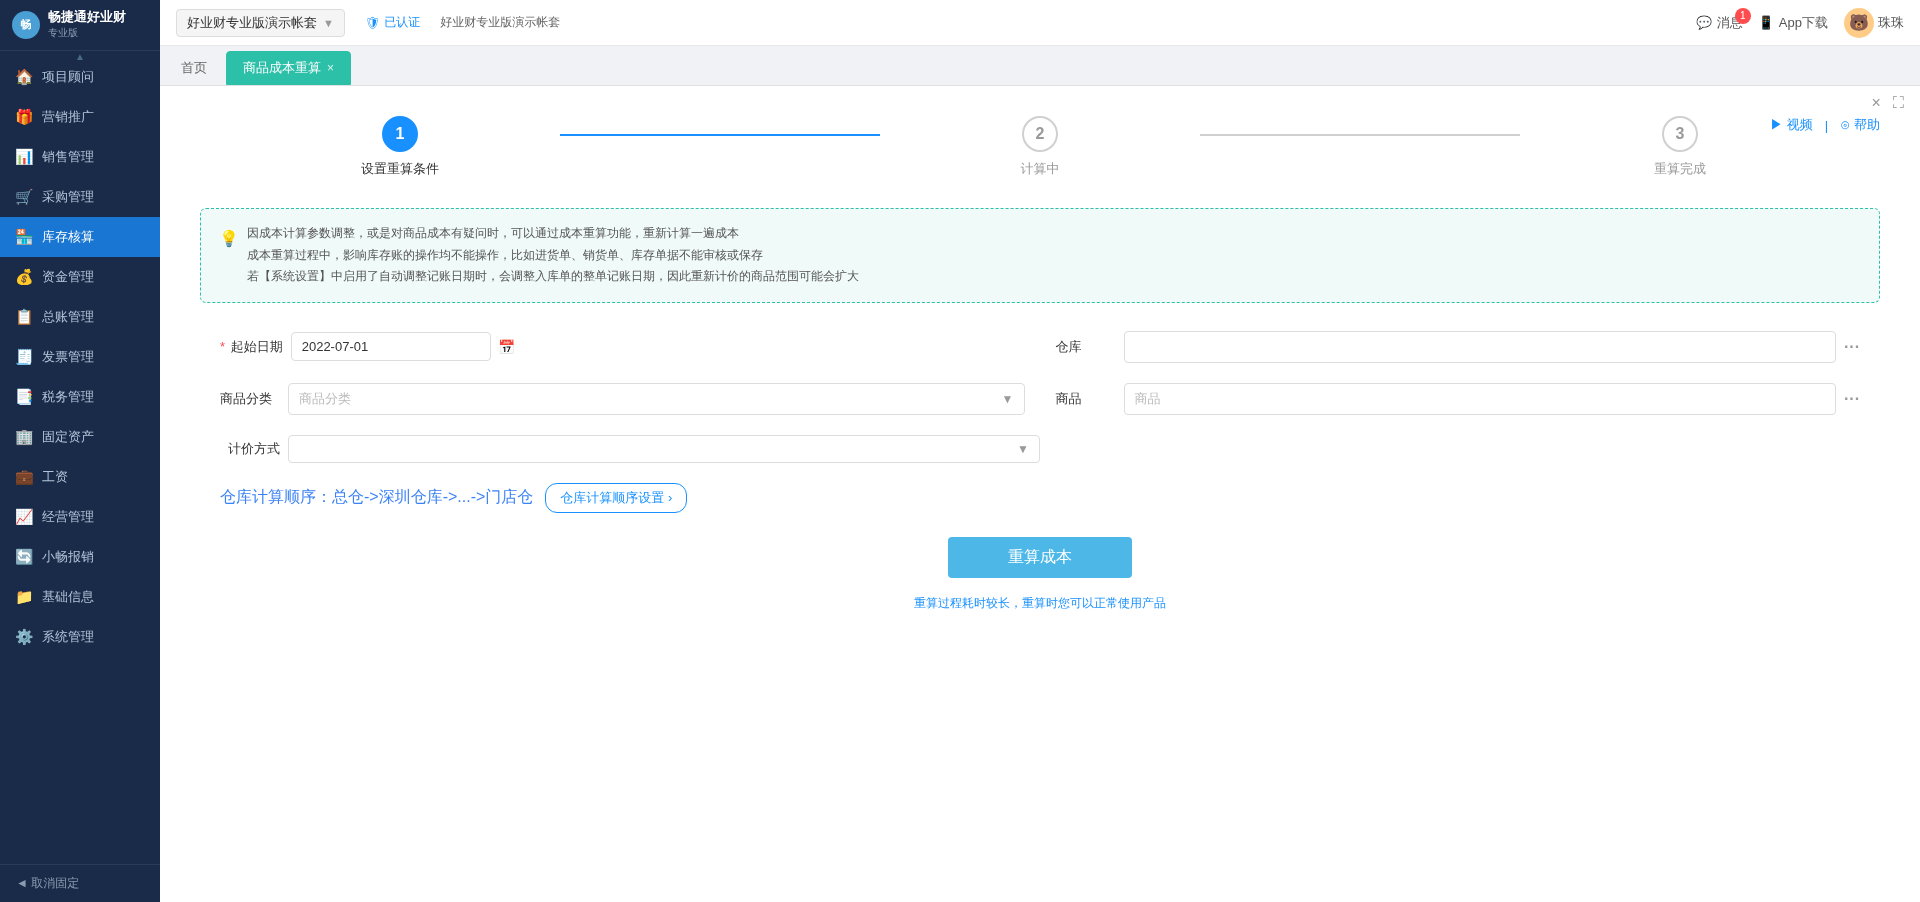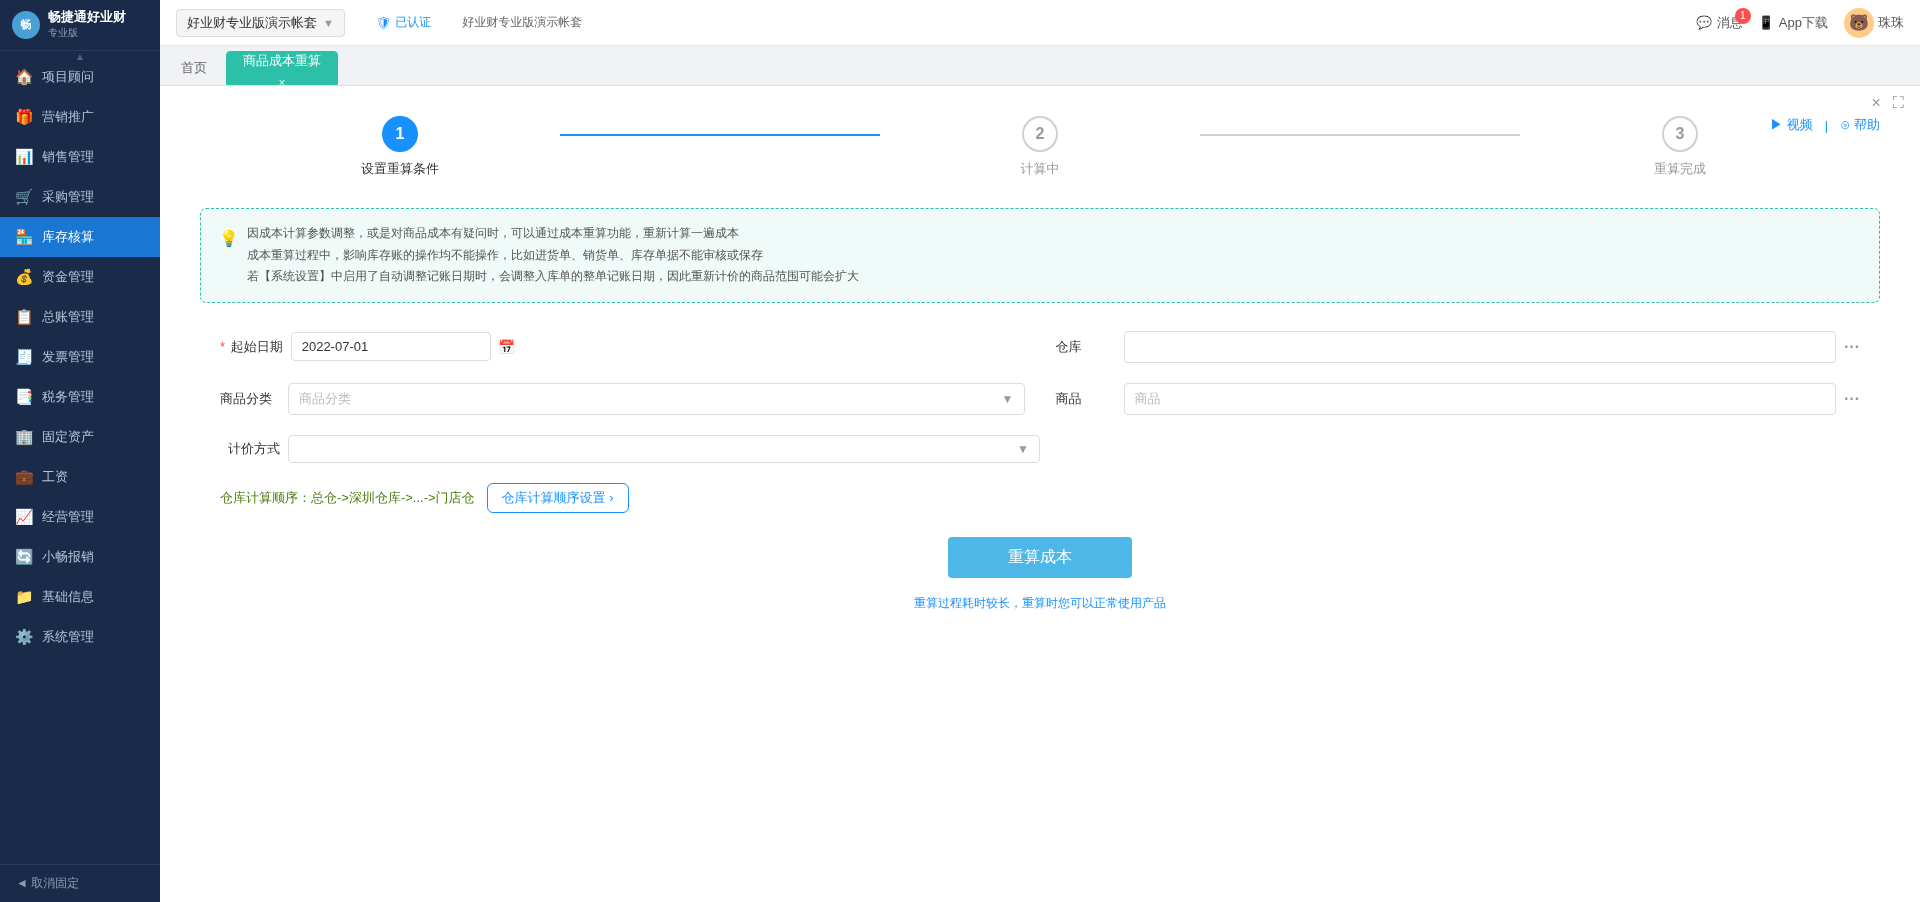--- a/index.html
+++ b/index.html
@@ -94,21 +94,21 @@
     }
 
     
     .topbar {
       background: white;
       height: 46px;
       display: flex;
       align-items: center;
       padding: 0 16px;
       border-bottom: 1px solid #e8e8e8;
-      gap: 23px;
+      gap: 12px;
     }
     .topbar-account-select {
       display: flex;
       align-items: center;
       gap: 6px;
       background: #f5f5f5;
       border: 1px solid #ddd;
       border-radius: 4px;
       padding: 4px 10px;
       cursor: pointer;
@@ -190,21 +190,20 @@
       border: 1px solid transparent;
     }
     .tab.inactive {
       color: #666;
       background: transparent;
     }
     .tab.active {
       background: #2dc0a8;
       color: white;
       border-color: #2dc0a8;
-      flex-direction: column;
     }
     .tab-close {
       font-size: 12px;
       opacity: 0.8;
       cursor: pointer;
     }
 
     
     .content-area {
       flex: 1;
@@ -369,26 +368,26 @@
     .form-select-wrapper .select-text { flex: 1; }
     .chevron-down { color: #999; font-size: 12px; }
 
     
     .warehouse-row {
       display: flex;
       align-items: center;
       gap: 12px;
       margin-bottom: 24px;
     }
-    .warehouse-label { font-size: 13px; color: #4d7c0f; }
+    .warehouse-label { font-size: 16px; color: #3b82f6; }
     .warehouse-btn {
       border: 1px solid #1890ff;
       color: #1890ff;
       background: white;
-      border-radius: 6px;
+      border-radius: 12px;
       padding: 5px 14px;
       font-size: 13px;
       cursor: pointer;
       display: flex;
       align-items: center;
       gap: 4px;
     }
 
     
     .recalc-section {

